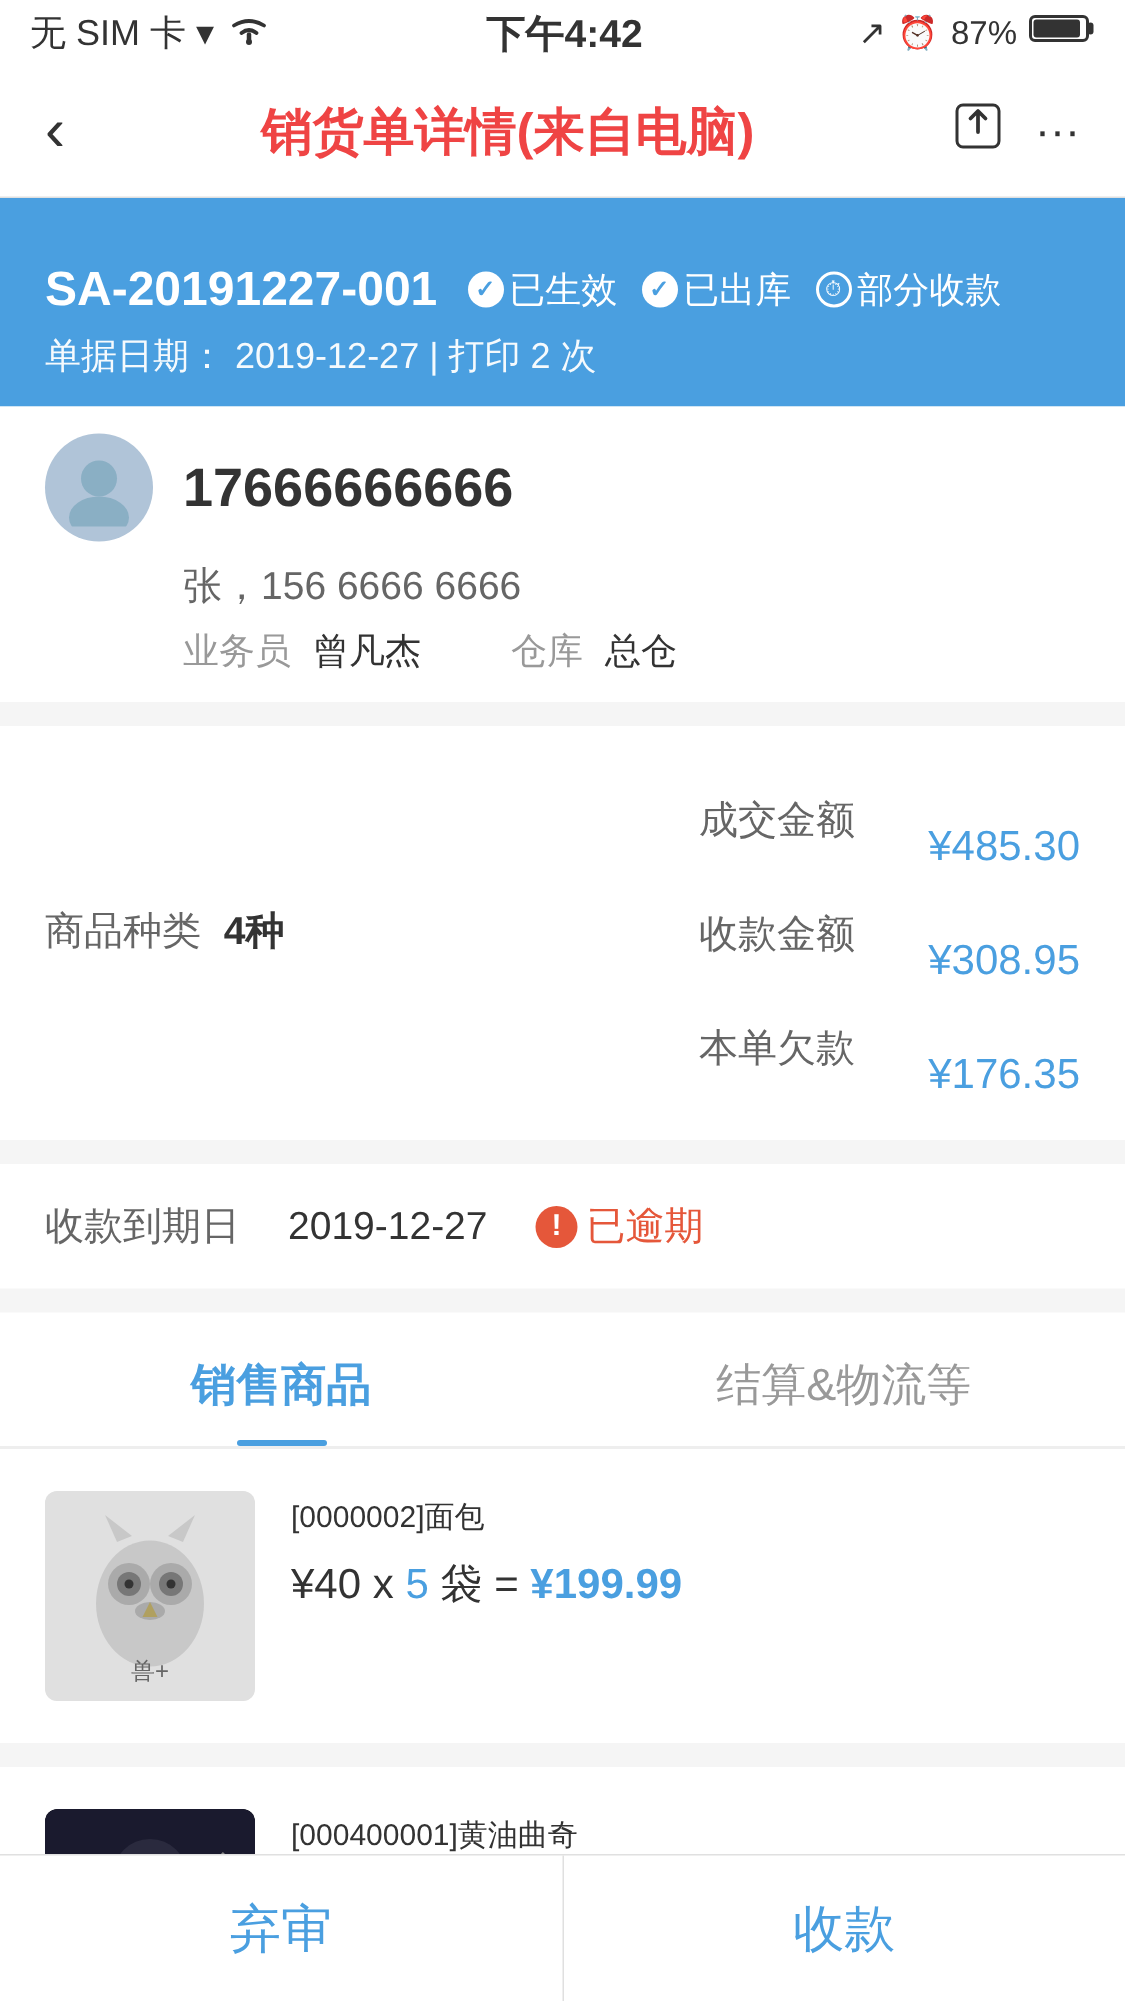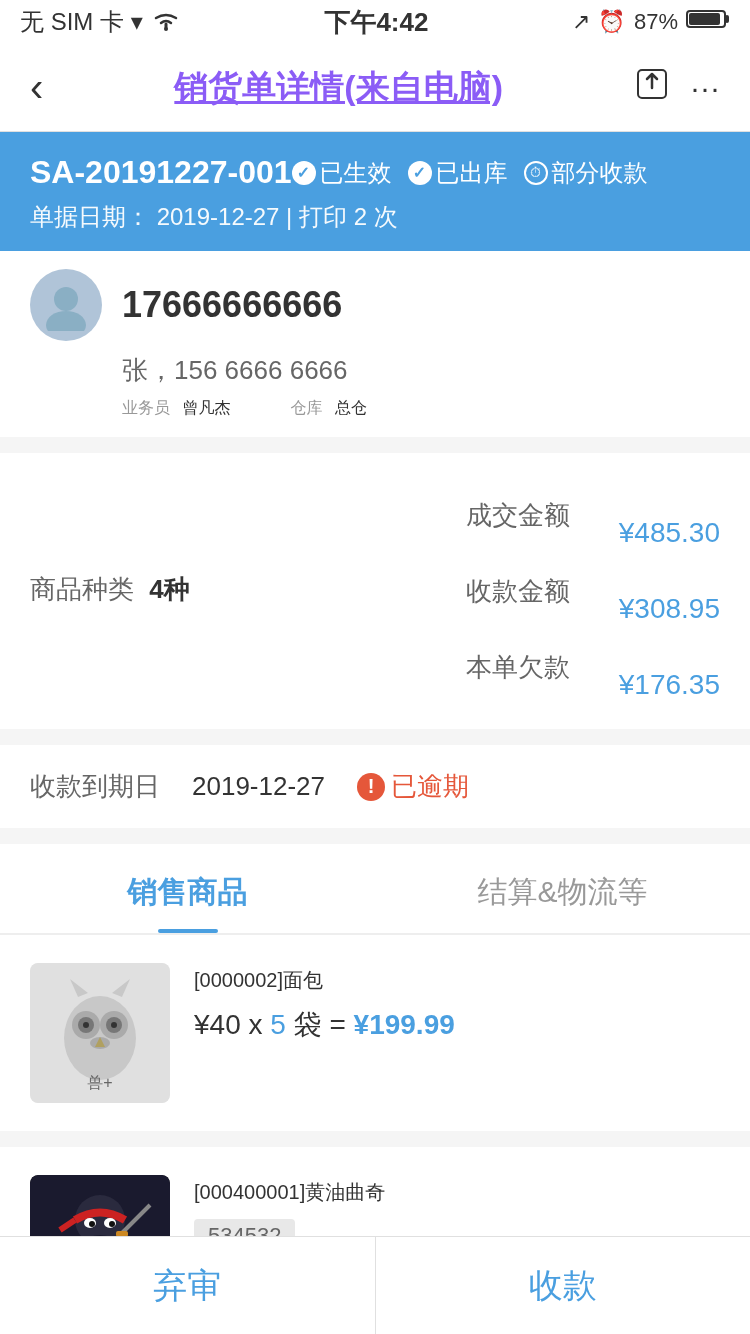--- a/index.html
+++ b/index.html
@@ -34,22 +34,21 @@
       background: #fff;
       display: flex;
       align-items: center;
       justify-content: space-between;
       padding: 0 30px;
       border-bottom: 1px solid #e0e0e0;
     }
     .nav-title {
       font-size: 34px;
       font-weight: 600;
-      color: #8b5cf6;
-      text-decoration: underline;
+      color: #ef4444;
     }
     .nav-left, .nav-right {
       display: flex;
       align-items: center;
       gap: 20px;
     }
     .nav-back {
       font-size: 40px;
       color: #333;
       cursor: pointer;
@@ -60,21 +59,23 @@
     }
 
     
     .order-header {
       background: #4a9fe0;
       padding: 22px 30px 18px;
     }
     .order-header-top {
       display: flex;
       align-items: center;
+      gap: 20px;
       margin-bottom: 10px;
+      margin-top: 20px;
     }
     .order-id {
       font-size: 32px;
       font-weight: 700;
       color: #fff;
     }
     .order-badges {
       display: flex;
       gap: 16px;
       align-items: center;
@@ -145,21 +146,21 @@
     .customer-detail {
       font-size: 26px;
       color: #666;
       margin-left: 92px;
       margin-bottom: 10px;
     }
     .customer-meta {
       display: flex;
       align-items: center;
       margin-left: 92px;
-      font-size: 16px;
+      font-size: 24px;
       color: #666;
       gap: 60px;
     }
     .meta-label { color: #999; }
     .meta-value { color: #333; margin-left: 8px; }
 
     
     .stats-section {
       background: #fff;
       padding: 28px 30px;

